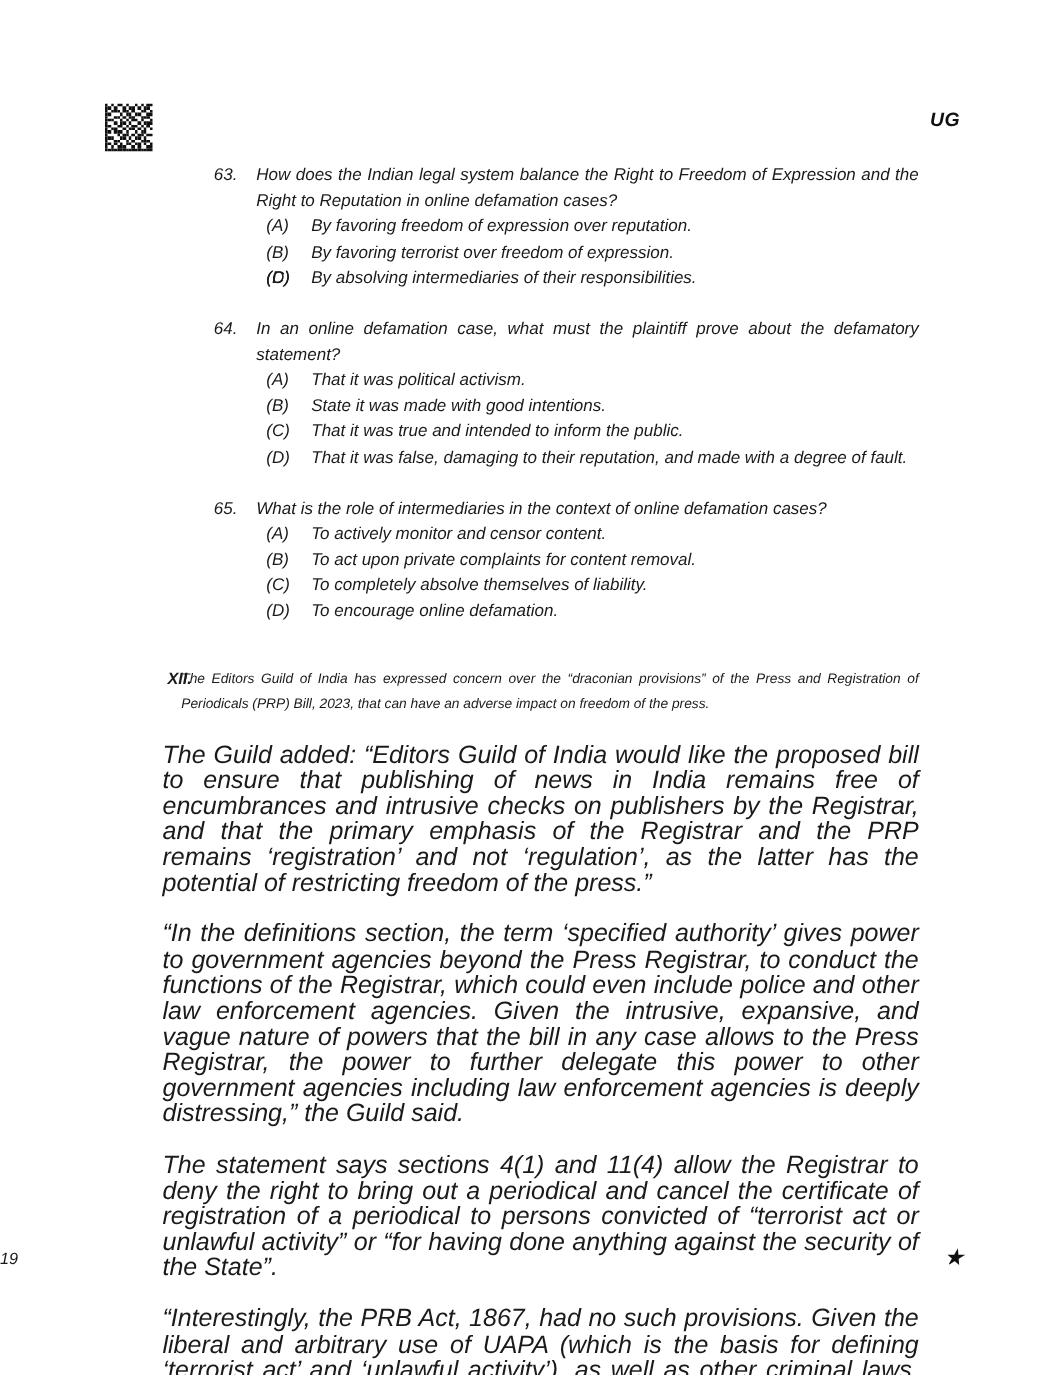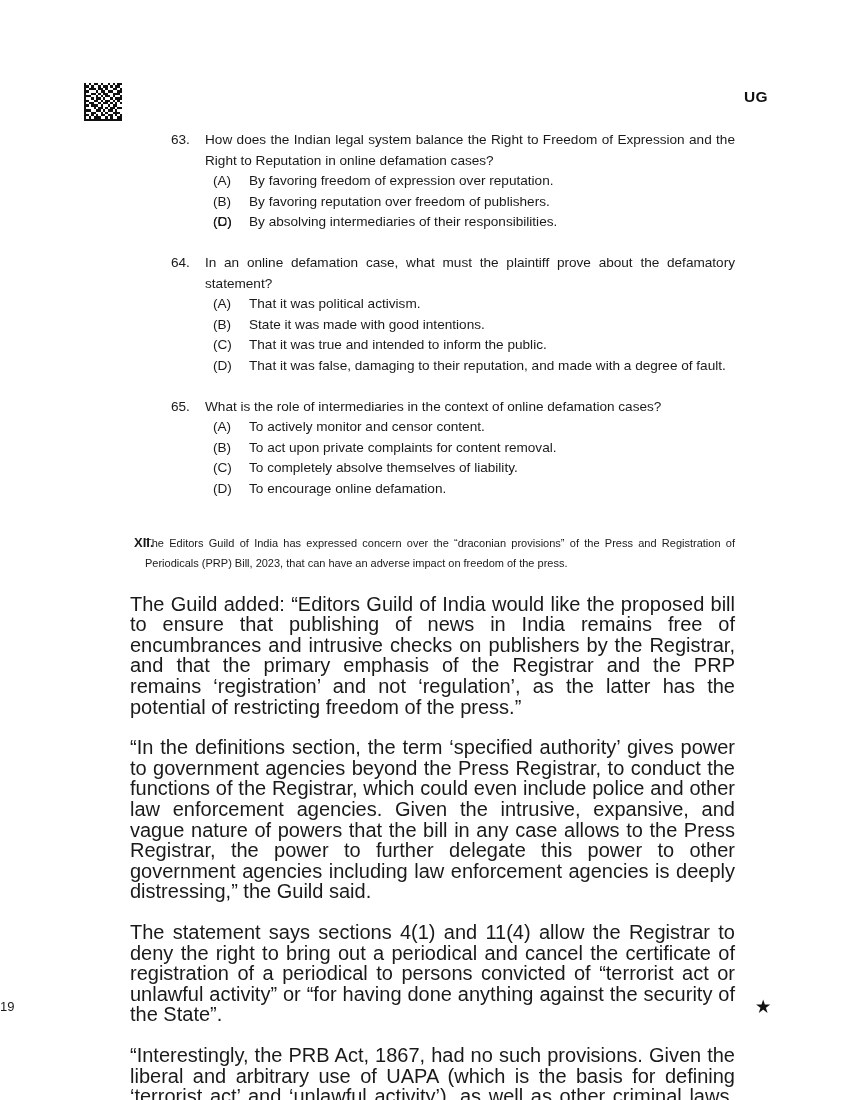--- a/index.html
+++ b/index.html
@@ -14,20 +14,21 @@
     font-family: "Liberation Sans", sans-serif;
     color: #1a1a1a;
     overflow: hidden;
   }
 
   .page {
     position: absolute;
     inset: 0;
     width: 850px;
     height: 1100px;
+    font-style: italic;
   }
 
   
   .header {
     position: absolute;
     left: 84px;
     top: 80px;
     width: 684px;
     height: 46px;
   }
@@ -436,21 +437,21 @@
       </div>
     <div class="ug-label">UG</div>
   </div>
 
   <div class="content" id="content-root">
       <div class="question">
         <span class="q-num">63.</span>
         <span class="q-text">How does the Indian legal system balance the Right to Freedom of Expression and the Right to Reputation in online defamation cases?</span>
         <ul class="options">
           <li class="option"><span class="opt-letter">(A)</span><span>By favoring freedom of expression over reputation.</span></li>
-          <li class="option"><span class="opt-letter">(B)</span><span>By favoring reputation over freedom of publishers.</span></li>
+          <li class="option"><span class="opt-letter">(B)</span><span>By favoring terrorist over freedom of expression.</span></li>
           <li class="option"><span class="opt-letter">(C)</span></li>
           <li class="option"><span class="opt-letter">(D)</span><span>By absolving intermediaries of their responsibilities.</span></li>
         </ul>
       </div>
       <div class="question">
         <span class="q-num">64.</span>
         <span class="q-text">In an online defamation case, what must the plaintiff prove about the defamatory statement?</span>
         <ul class="options">
           <li class="option"><span class="opt-letter">(A)</span><span>That it was political activism.</span></li>
           <li class="option"><span class="opt-letter">(B)</span><span>State it was made with good intentions.</span></li>

